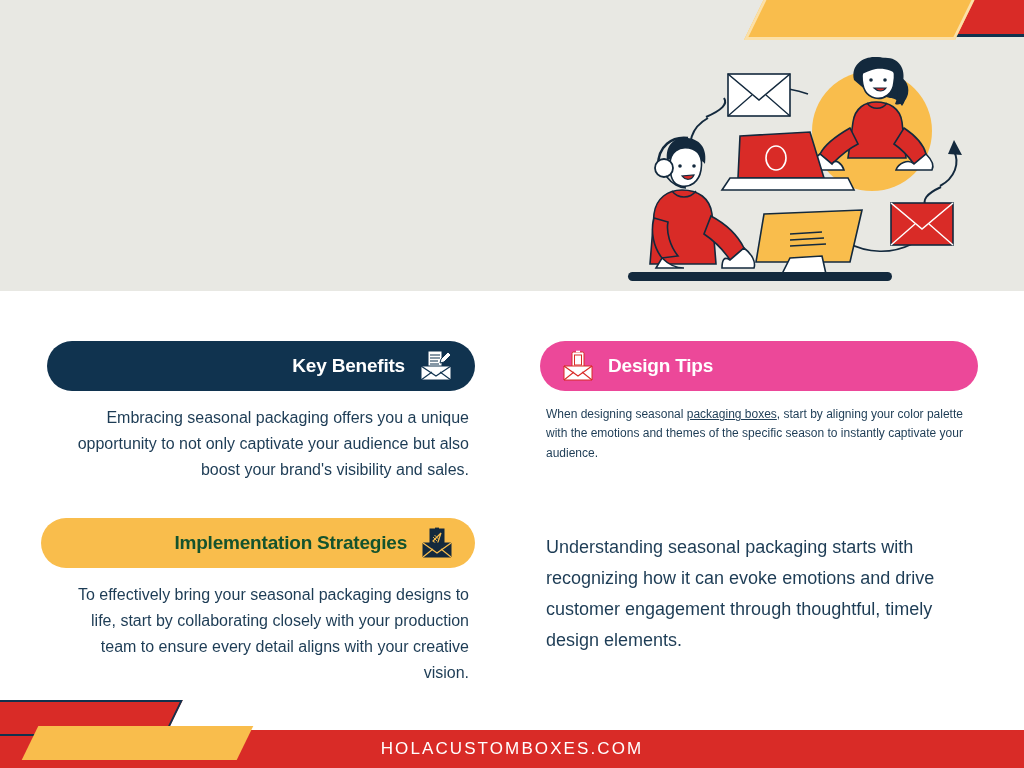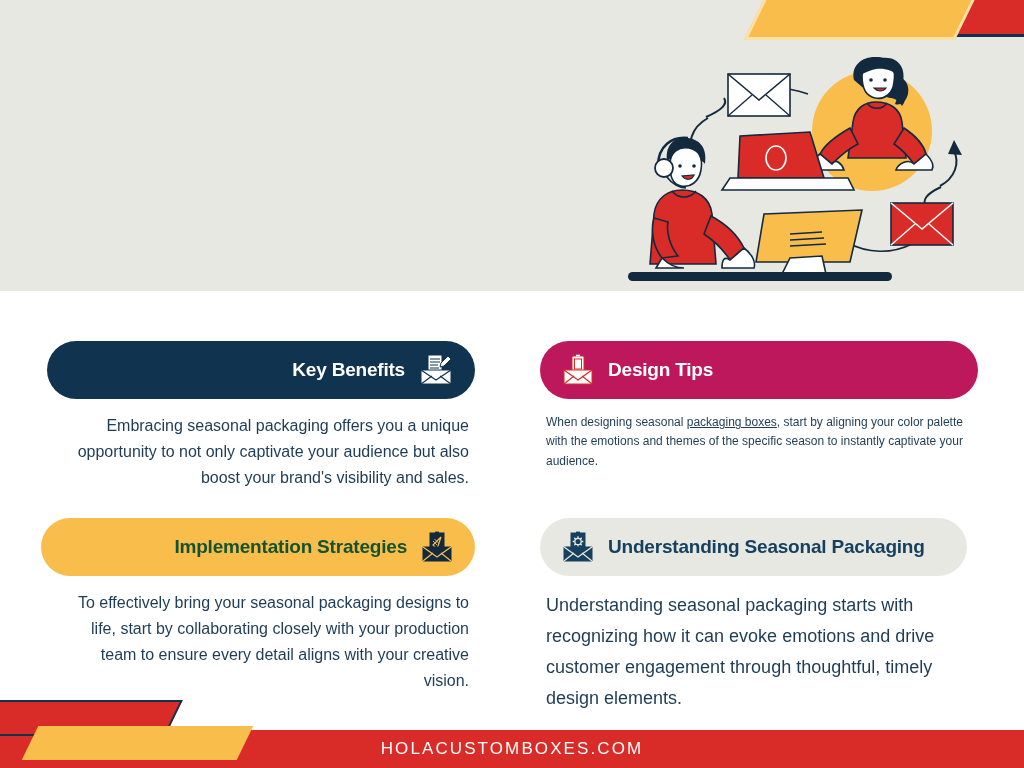--- a/index.html
+++ b/index.html
@@ -74,21 +74,21 @@
   }
 
   
   .card {
     position: absolute;
   }
   .pill {
     display: flex;
     align-items: center;
     border-radius: 40px;
-    height: 58px;
+    height: 50px;
     box-sizing: border-box;
     padding: 0 22px;
     gap: 14px;
   }
   .pill.right-align { justify-content: flex-end; }
   .pill.left-align  { justify-content: flex-start; }
   .pill-title {
     font-size: 19px;
     font-weight: 700;
     letter-spacing: -0.2px;
@@ -110,21 +110,21 @@
     color: #1d3c55;
     text-decoration: underline;
   }
 
   
   #card-key-benefits      { left: 47px;  top: 341px; width: 428px; }
   #card-key-benefits .pill{ background: #10334f; }
   #card-key-benefits .pill-title { color: #ffffff; }
 
   #card-design-tips       { left: 540px; top: 341px; width: 438px; }
-  #card-design-tips .pill { background: #be185d; }
+  #card-design-tips .pill { background: #ec4899; }
   #card-design-tips .pill-title { color: #ffffff; }
 
   #card-implementation    { left: 41px;  top: 518px; width: 434px; }
   #card-implementation .pill { background: #f9bd4c; }
   #card-implementation .pill-title { color: #14532d; }
 
   #card-understanding     { left: 540px; top: 518px; width: 427px; }
   #card-understanding .pill { background: #e8e8e3; }
   #card-understanding .pill-title { color: #17405e; }
   #card-understanding .card-body { font-size: 18px; line-height: 1.72; }
@@ -335,37 +335,20 @@
           <path d="M2 16 L16 16 L30 16 L30 30 L2 30 Z" fill="#13293d" stroke="#13293d" stroke-width="1"></path>
           <path d="M2 16 L16 26 L30 16" fill="none" stroke="#f9bd4c" stroke-width="1.3"></path>
           <path d="M2 30 L12 22 M30 30 L20 22" fill="none" stroke="#f9bd4c" stroke-width="1.2"></path>
         </svg>
       </span>
     </div>
     <div class="card-body ta-right">To effectively bring your seasonal packaging designs to life, start by collaborating closely with your production team to ensure every detail aligns with your creative vision.</div>
   </div>
 
   <div class="card" id="card-understanding">
-    <div class="pill left-align">
-      <span class="pill-icon">
-        <svg width="32" height="32" viewBox="0 0 32 32" xmlns="http://www.w3.org/2000/svg">
-          <rect x="9" y="2" width="14" height="17" fill="#17405e" stroke="#17405e" stroke-width="1"></rect>
-          <g fill="none" stroke="#e8e8e3" stroke-width="1.3">
-            <circle cx="16" cy="10.5" r="3.2"></circle>
-            <path d="M16 5.2 V7 M16 14 V15.8 M10.7 10.5 H12.5 M19.5 10.5 H21.3
-                     M12.3 6.8 L13.5 8 M18.5 13 L19.7 14.2 M19.7 6.8 L18.5 8 M13.5 13 L12.3 14.2"></path>
-          </g>
-          <path d="M14 1.5 H18" stroke="#17405e" stroke-width="1.8"></path>
-          <path d="M2 16 L16 16 L30 16 L30 30 L2 30 Z" fill="#17405e" stroke="#17405e" stroke-width="1"></path>
-          <path d="M2 16 L16 26 L30 16" fill="none" stroke="#e8e8e3" stroke-width="1.3"></path>
-          <path d="M2 30 L12 22 M30 30 L20 22" fill="none" stroke="#e8e8e3" stroke-width="1.2"></path>
-        </svg>
-      </span>
-      <span class="pill-title">Understanding Seasonal Packaging</span>
-    </div>
     <div class="card-body ta-left">Understanding seasonal packaging starts with recognizing how it can evoke emotions and drive customer engagement through thoughtful, timely design elements.</div>
   </div>
 
   <div class="deco-bottom-red2"></div>
   <div class="deco-bottom-red"></div>
   <div class="deco-bottom-yellow"></div>
 
   <div class="footer-bar">
     <span class="footer-text">HOLACUSTOMBOXES.COM</span>
   </div>

